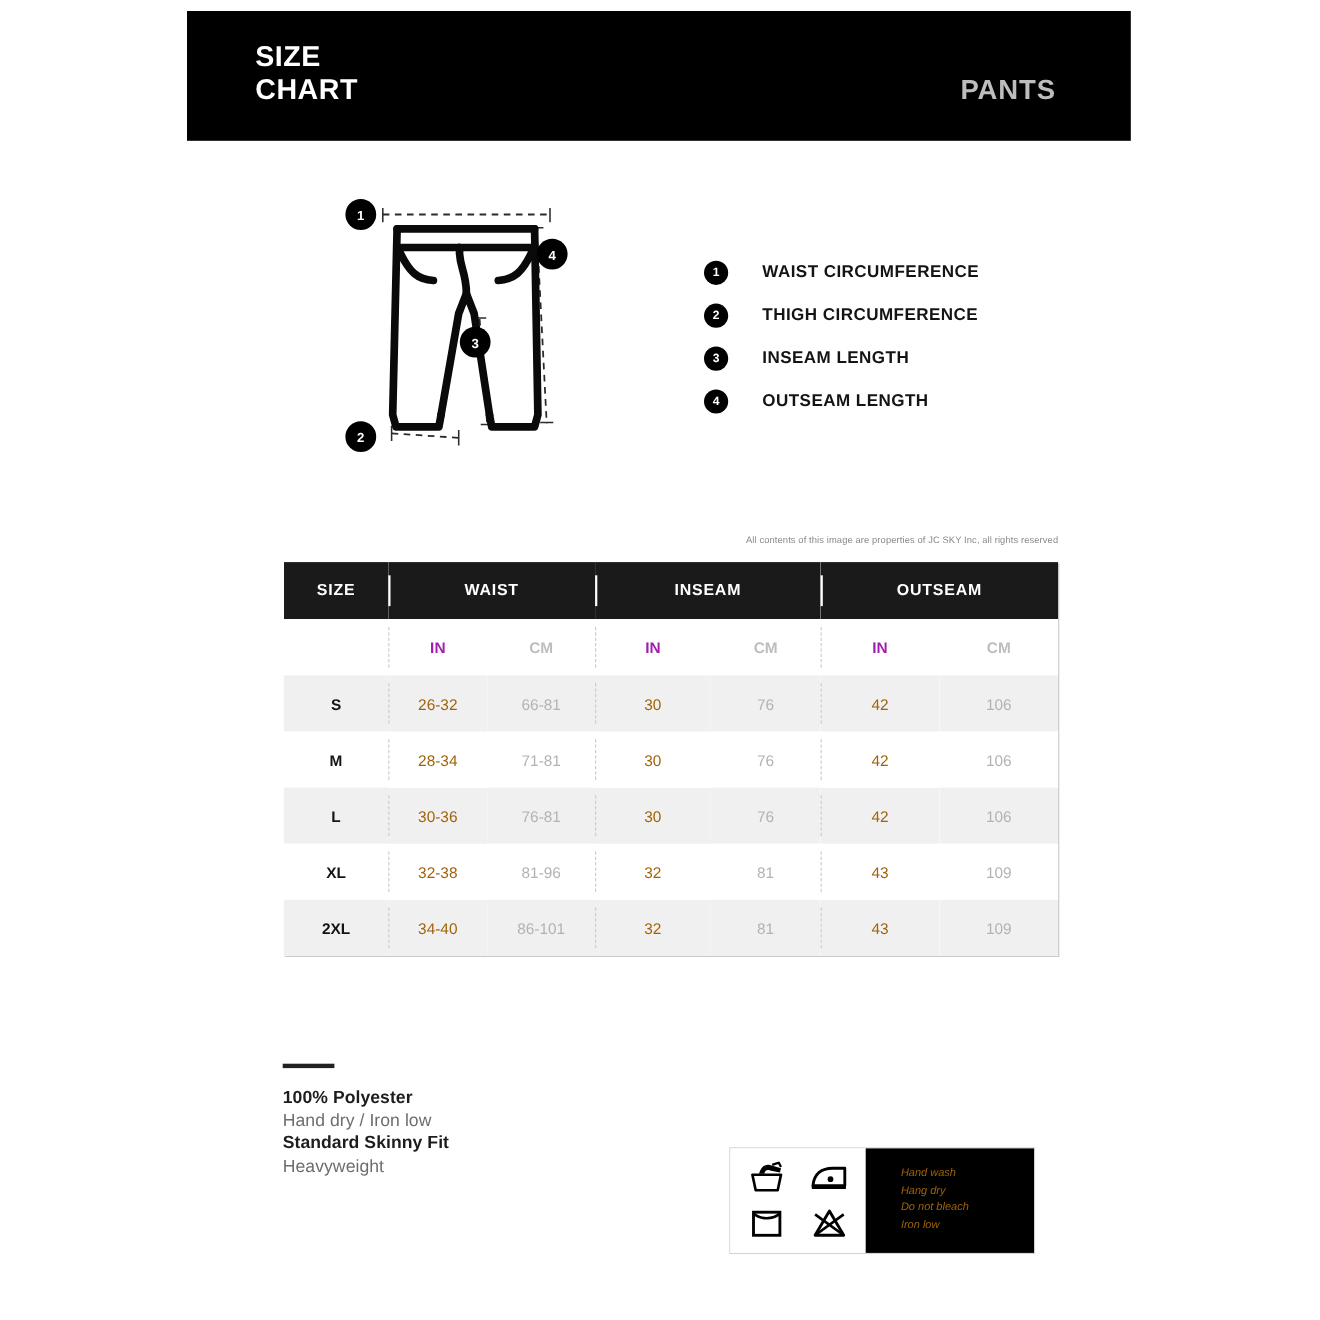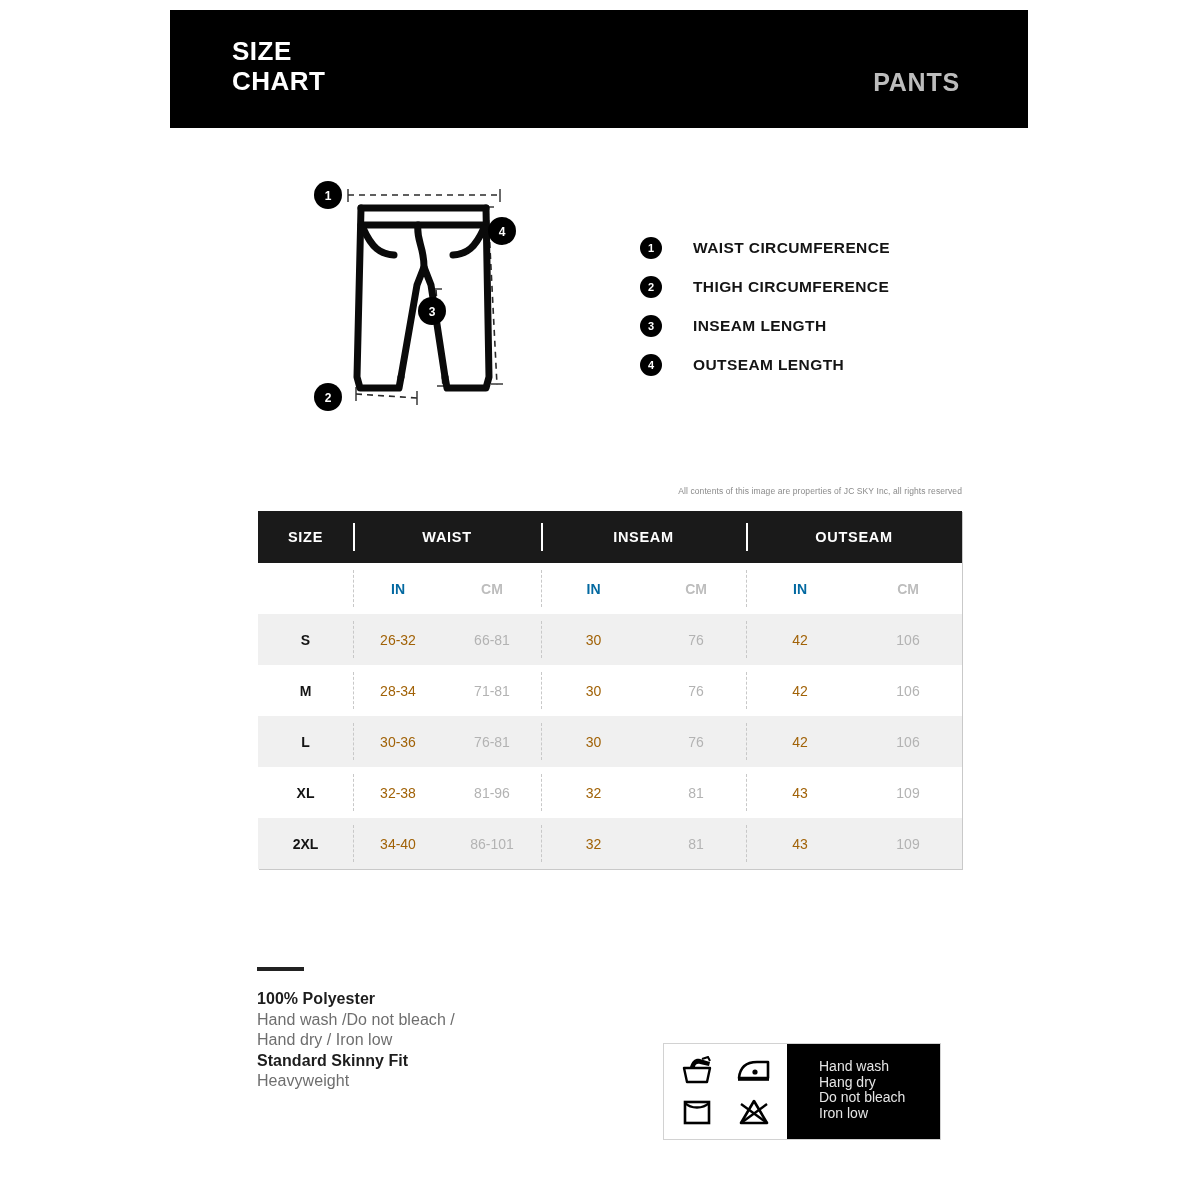--- a/index.html
+++ b/index.html
@@ -136,21 +136,21 @@
     width: 2px;
     background: #ffffff;
   }
   .thead-sub td {
     height: 51px;
     background: #ffffff;
     font-size: 14px;
     font-weight: bold;
   }
   .thead-sub td.unit-cm { color: #bdbdbd; font-weight: bold; }
-  .thead-sub td.unit-in { color: #0369a1; }
+  .thead-sub td.unit-in { color: #a21caf; }
 
   .size-table tbody tr td {
     height: 51px;
     font-size: 14px;
   }
   .row-shade td { background: #f0f0f0; }
   .row-plain td { background: #ffffff; }
 
   td.cell-size {
     font-weight: bold;
@@ -231,25 +231,26 @@
     grid-template-rows: 1fr 1fr;
     align-items: center;
     justify-items: center;
     padding: 6px 4px;
     box-sizing: border-box;
   }
   .care-icons svg { display: block; }
   .care-text {
     flex: 1;
     background: #000000;
-    color: #e5e5e5;
-    font-size: 14px;
+    color: #a16207;
+    font-size: 10px;
     line-height: 15.5px;
     padding: 15px 0 0 32px;
     box-sizing: border-box;
+    font-style: italic;
   }
   .care-text div { white-space: nowrap; }
 </style>
 </head>
 <body>
 
 <div class="header-bar">
   <div class="header-title">
     <span>SIZE</span>
     <span>CHART</span>
@@ -406,21 +407,20 @@
       <td class="cell-in dash-l">43</td>
       <td class="cell-cm">109</td>
     </tr>
   </tbody>
 </table>
 
 <div class="details-section">
   <div class="details-rule"></div>
   <div class="details-list">
     <div class="strong">100% Polyester</div>
-    <div>Hand wash  /Do not bleach /</div>
     <div>Hand dry  / Iron low</div>
     <div class="strong">Standard Skinny Fit</div>
     <div>Heavyweight</div>
   </div>
 </div>
 
 <div class="care-panel">
   <div class="care-icons">
 
     <span>

